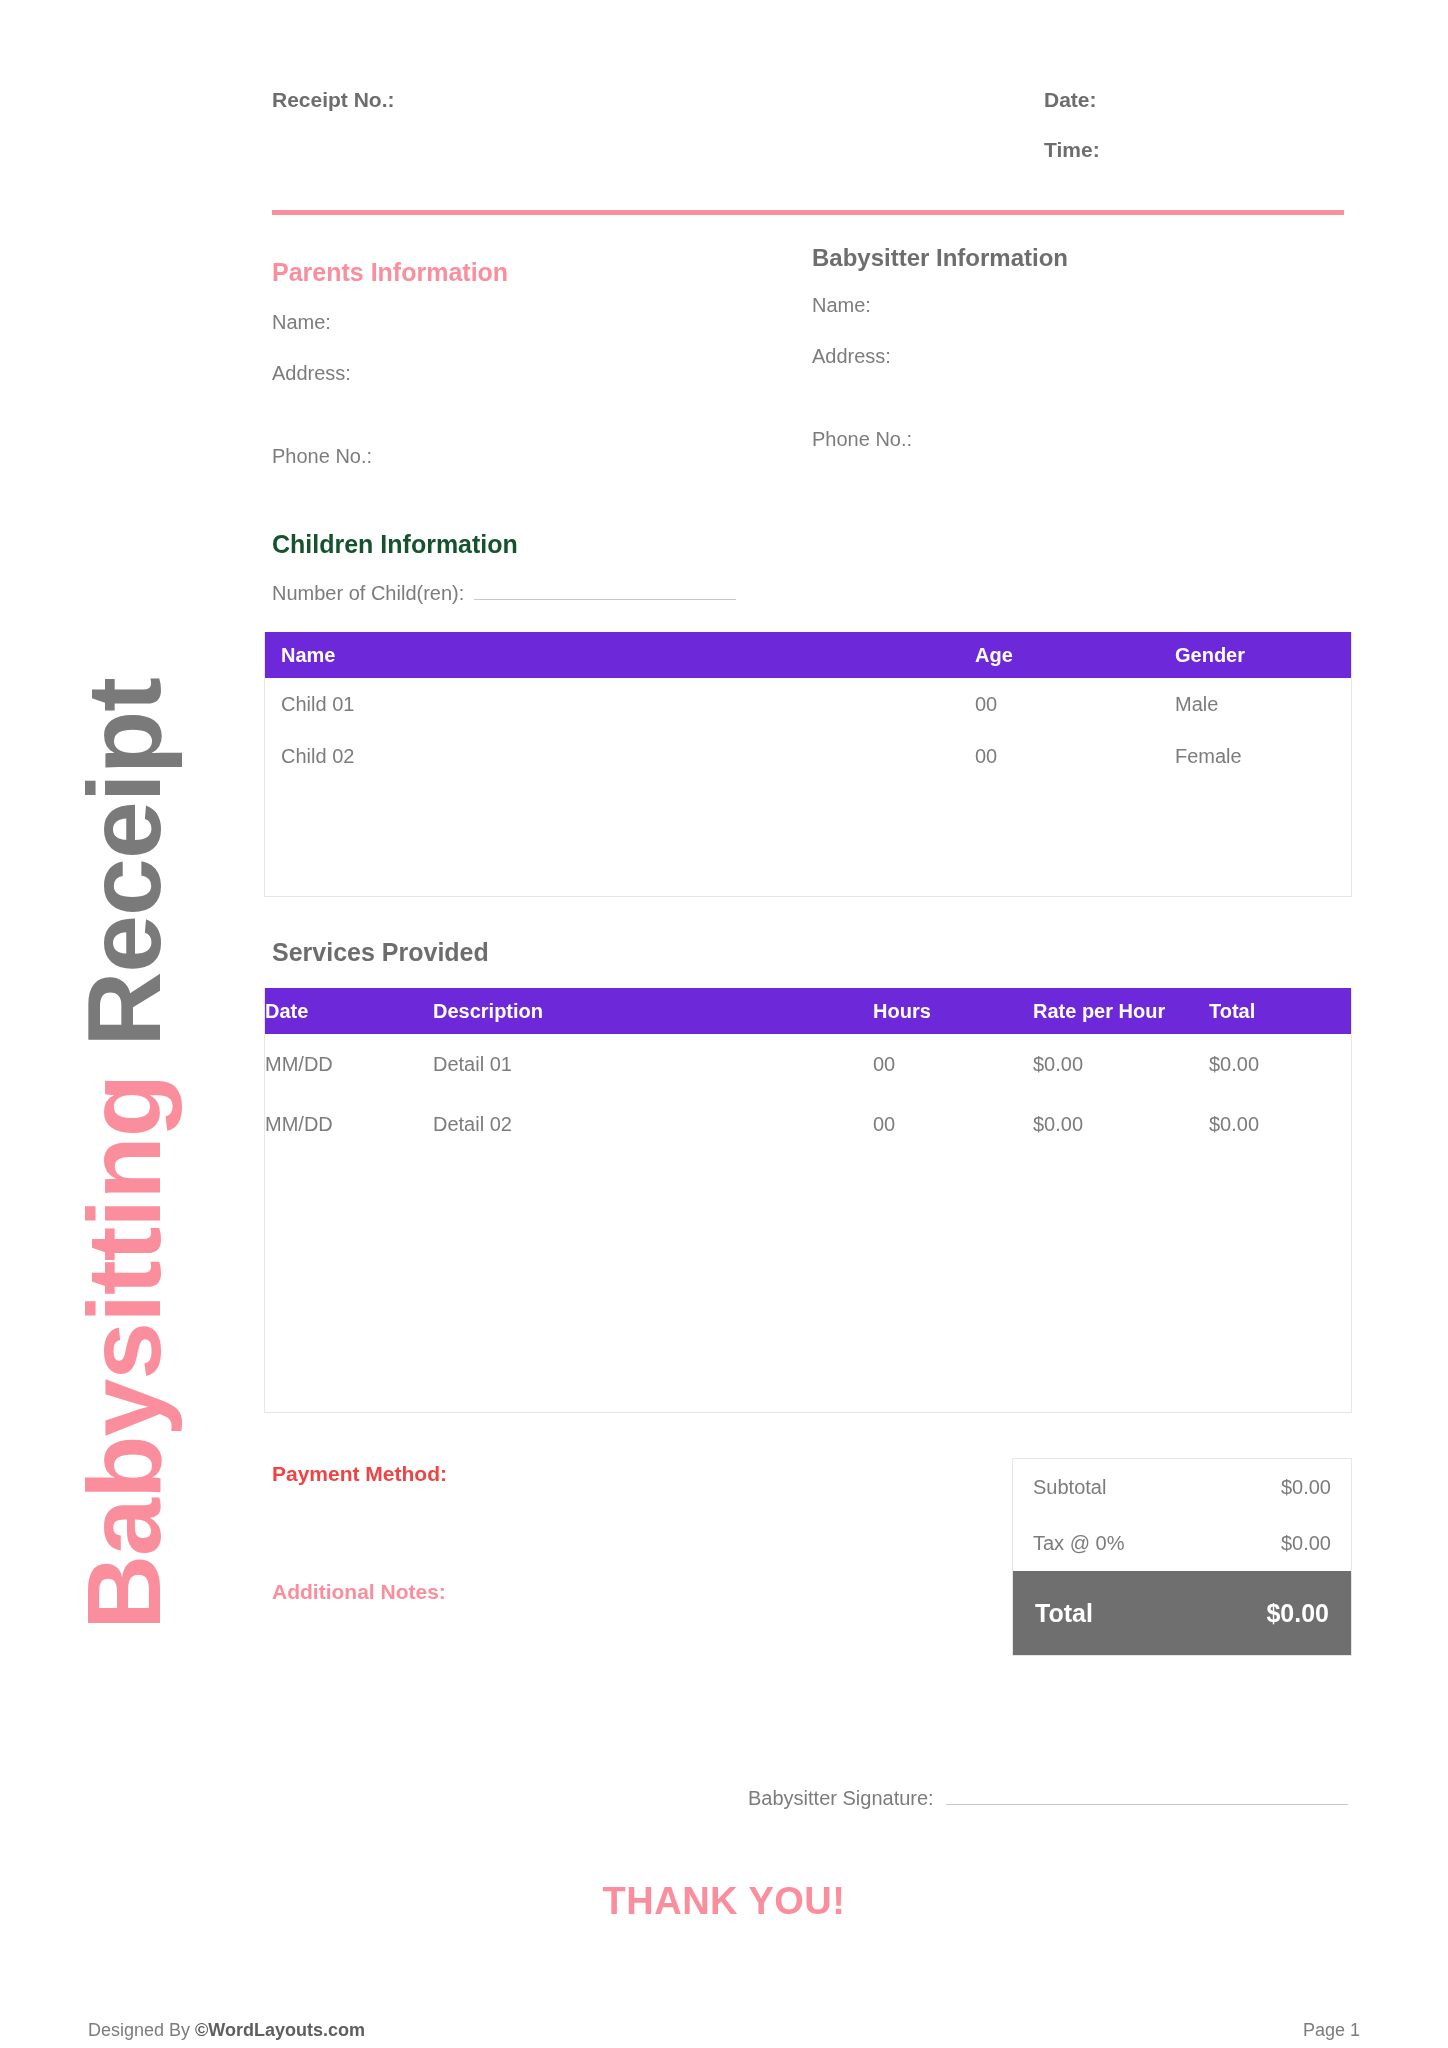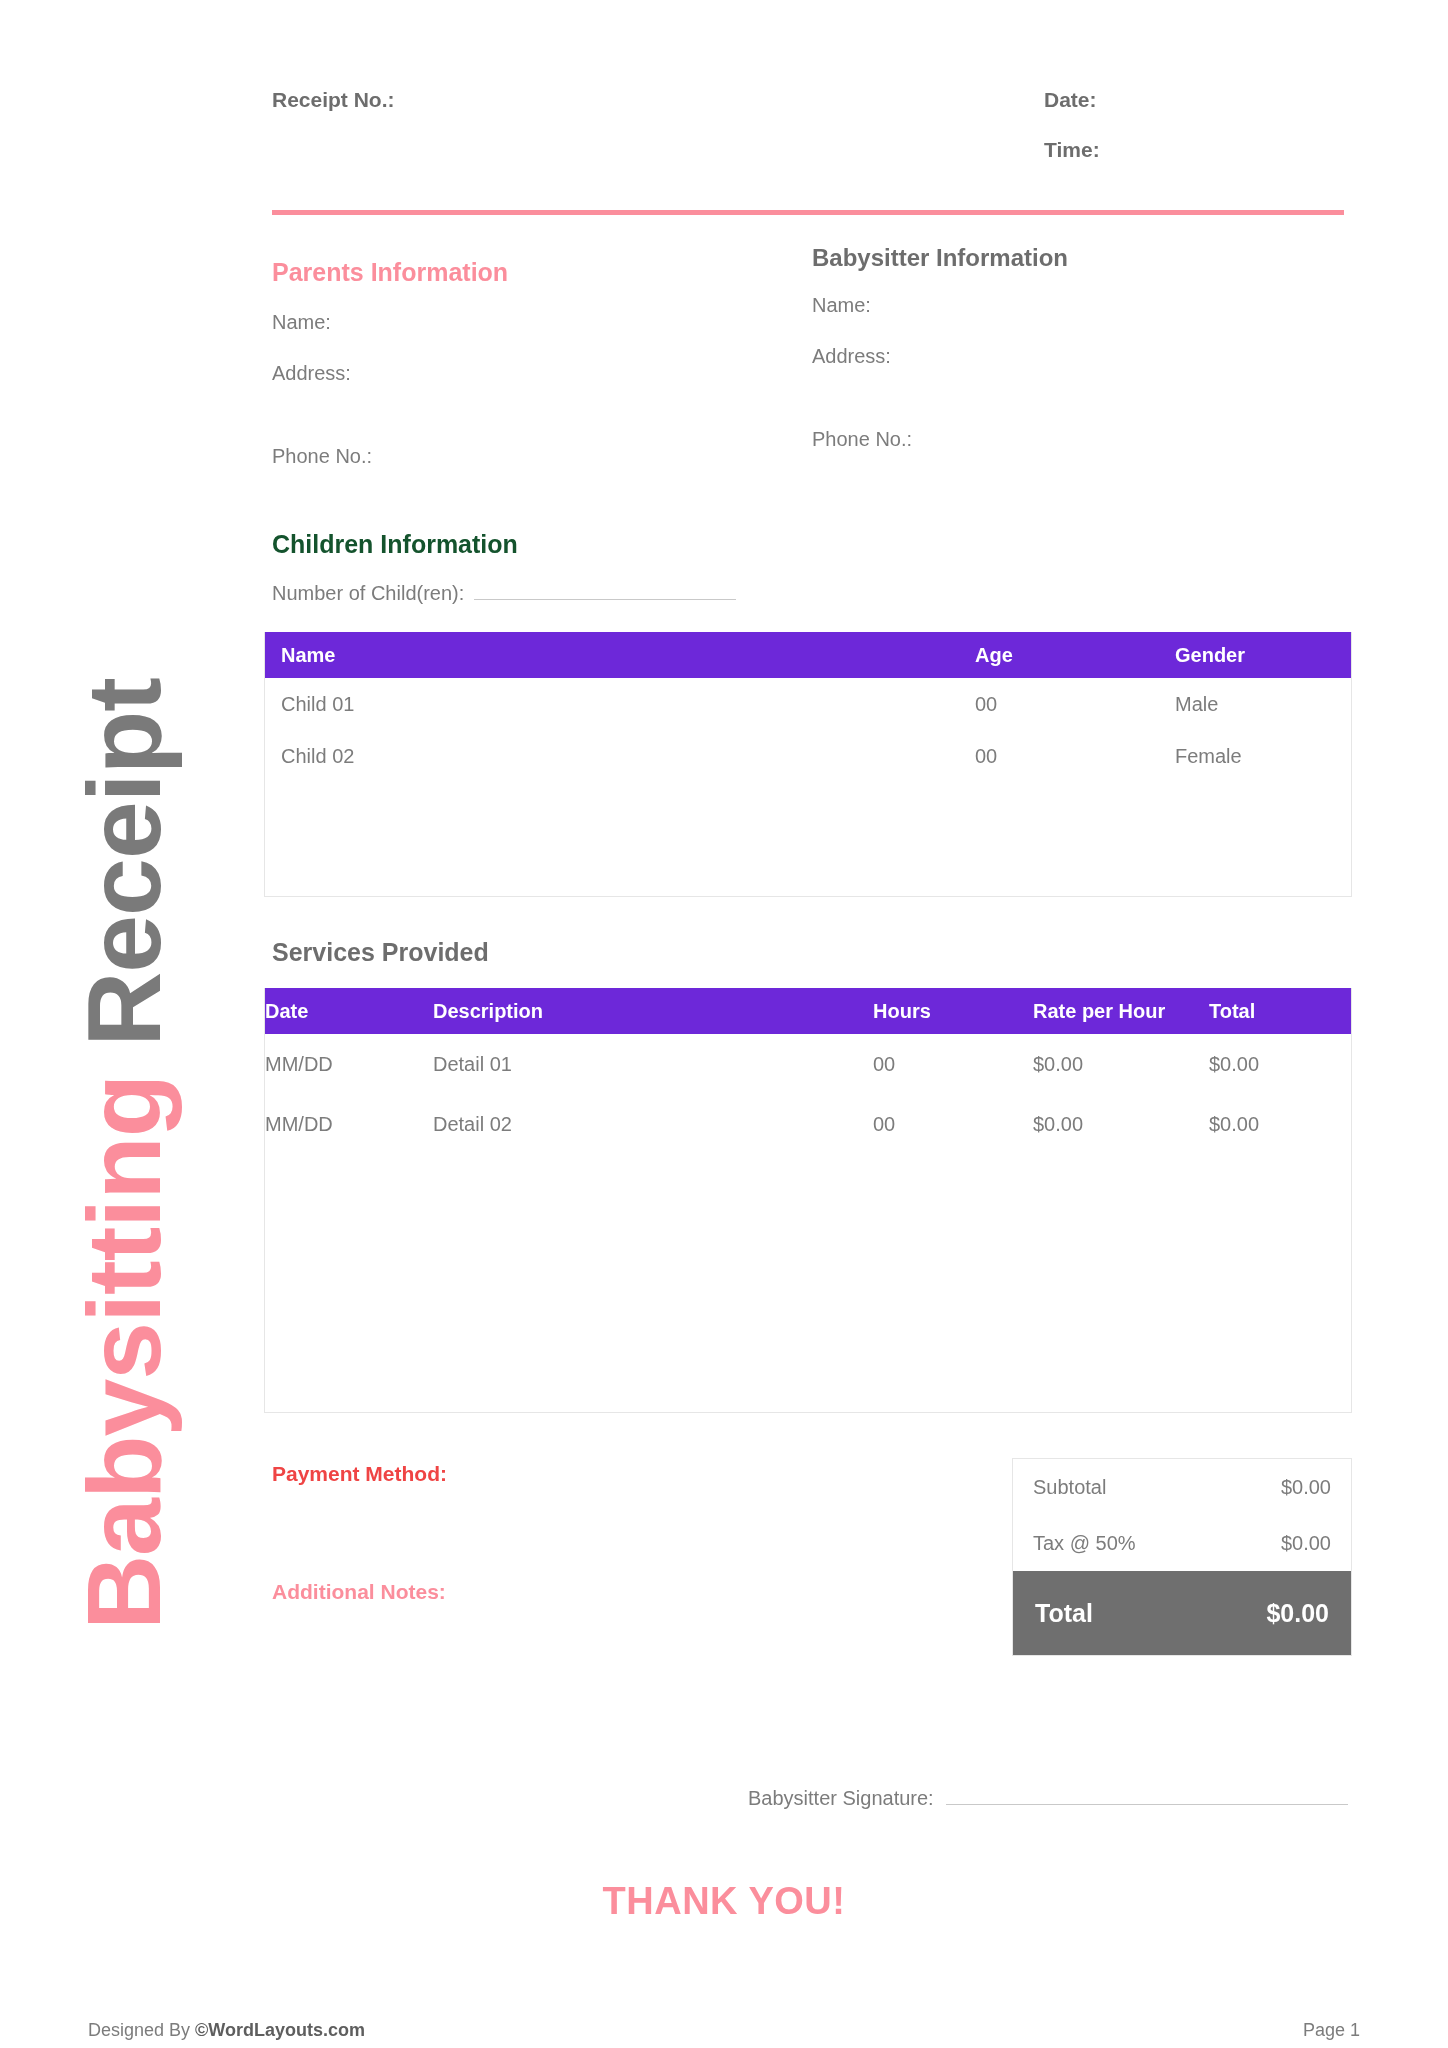--- a/index.html
+++ b/index.html
@@ -364,21 +364,21 @@
 
   <div class="pay-method">Payment Method:</div>
   <div class="add-notes">Additional Notes:</div>
 
   <div class="totals">
     <div class="t-row">
       <span>Subtotal</span>
       <span>$0.00</span>
     </div>
     <div class="t-row">
-      <span>Tax @ 50%</span>
+      <span>Tax @ 0%</span>
       <span>$0.00</span>
     </div>
     <div class="t-grand">
       <span>Total</span>
       <span>$0.00</span>
     </div>
   </div>
 
   <div class="signature">
     <span>Babysitter Signature:</span>

